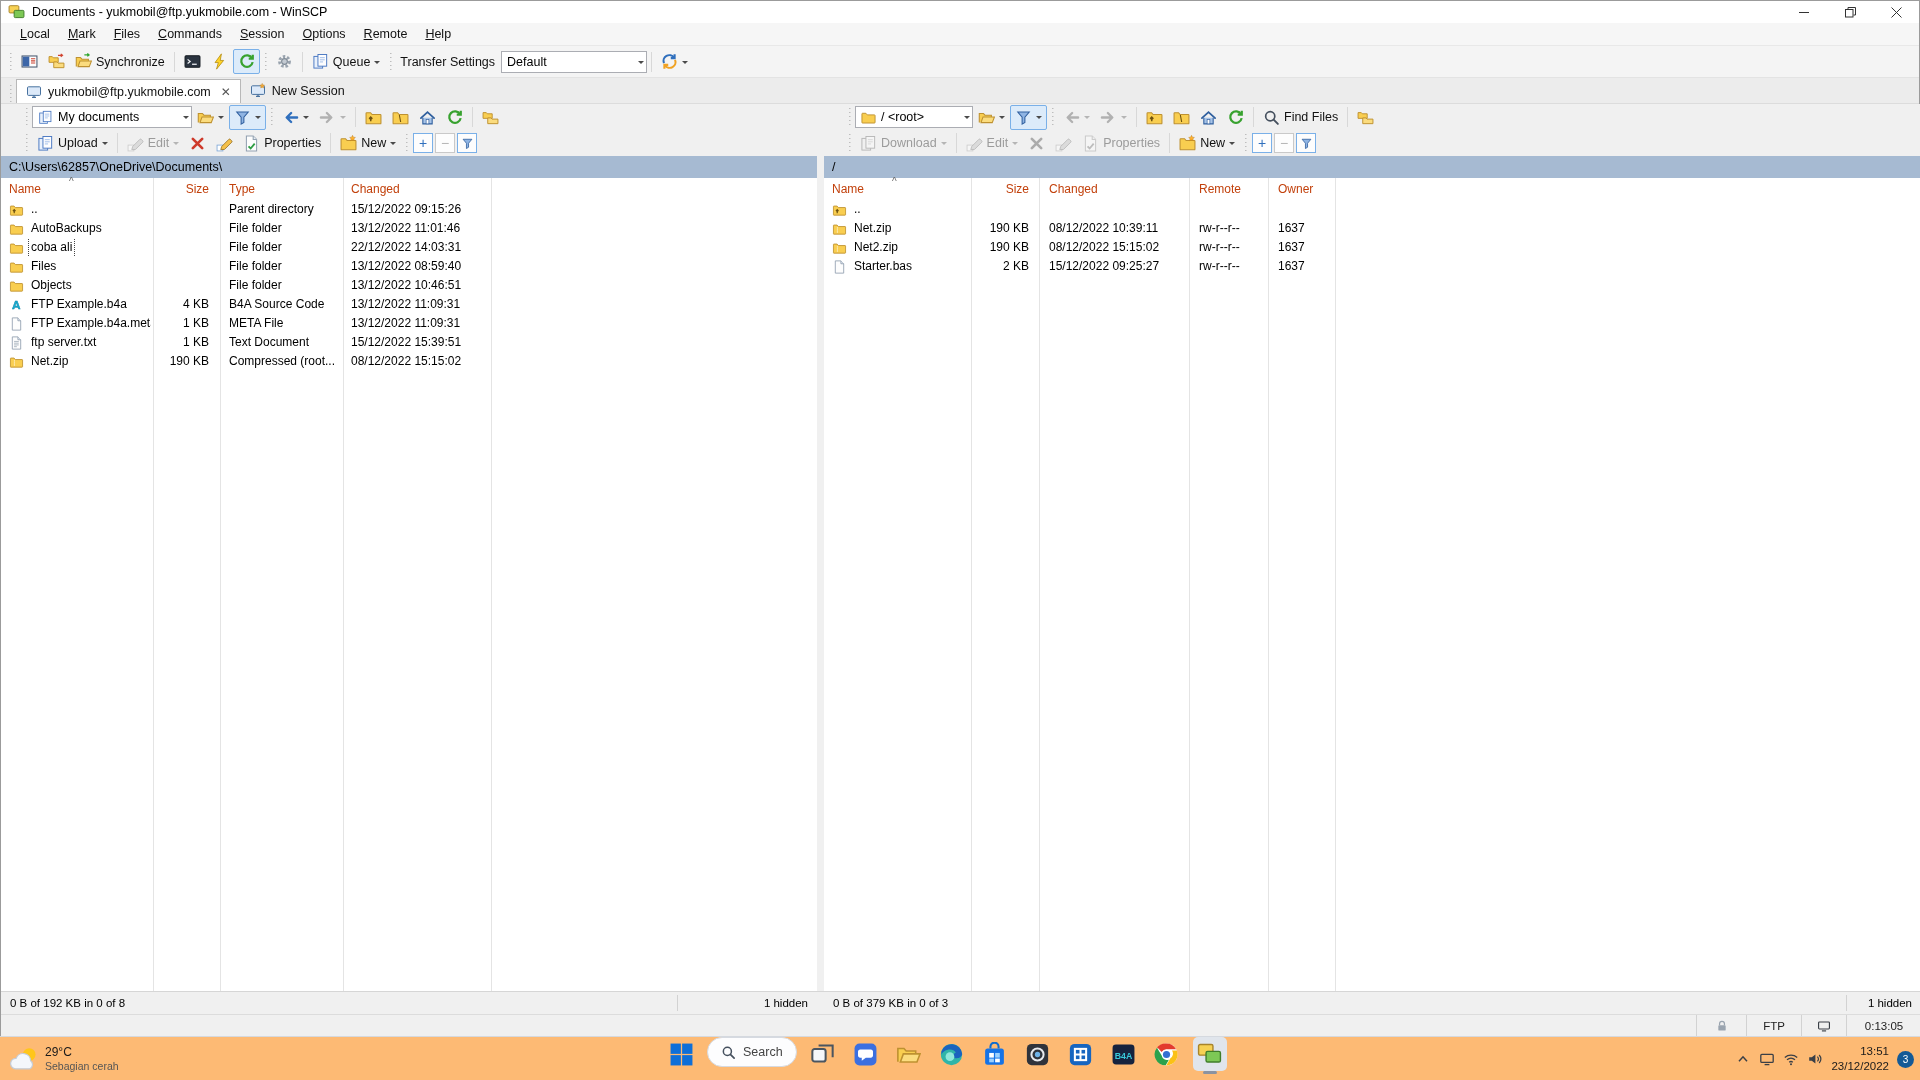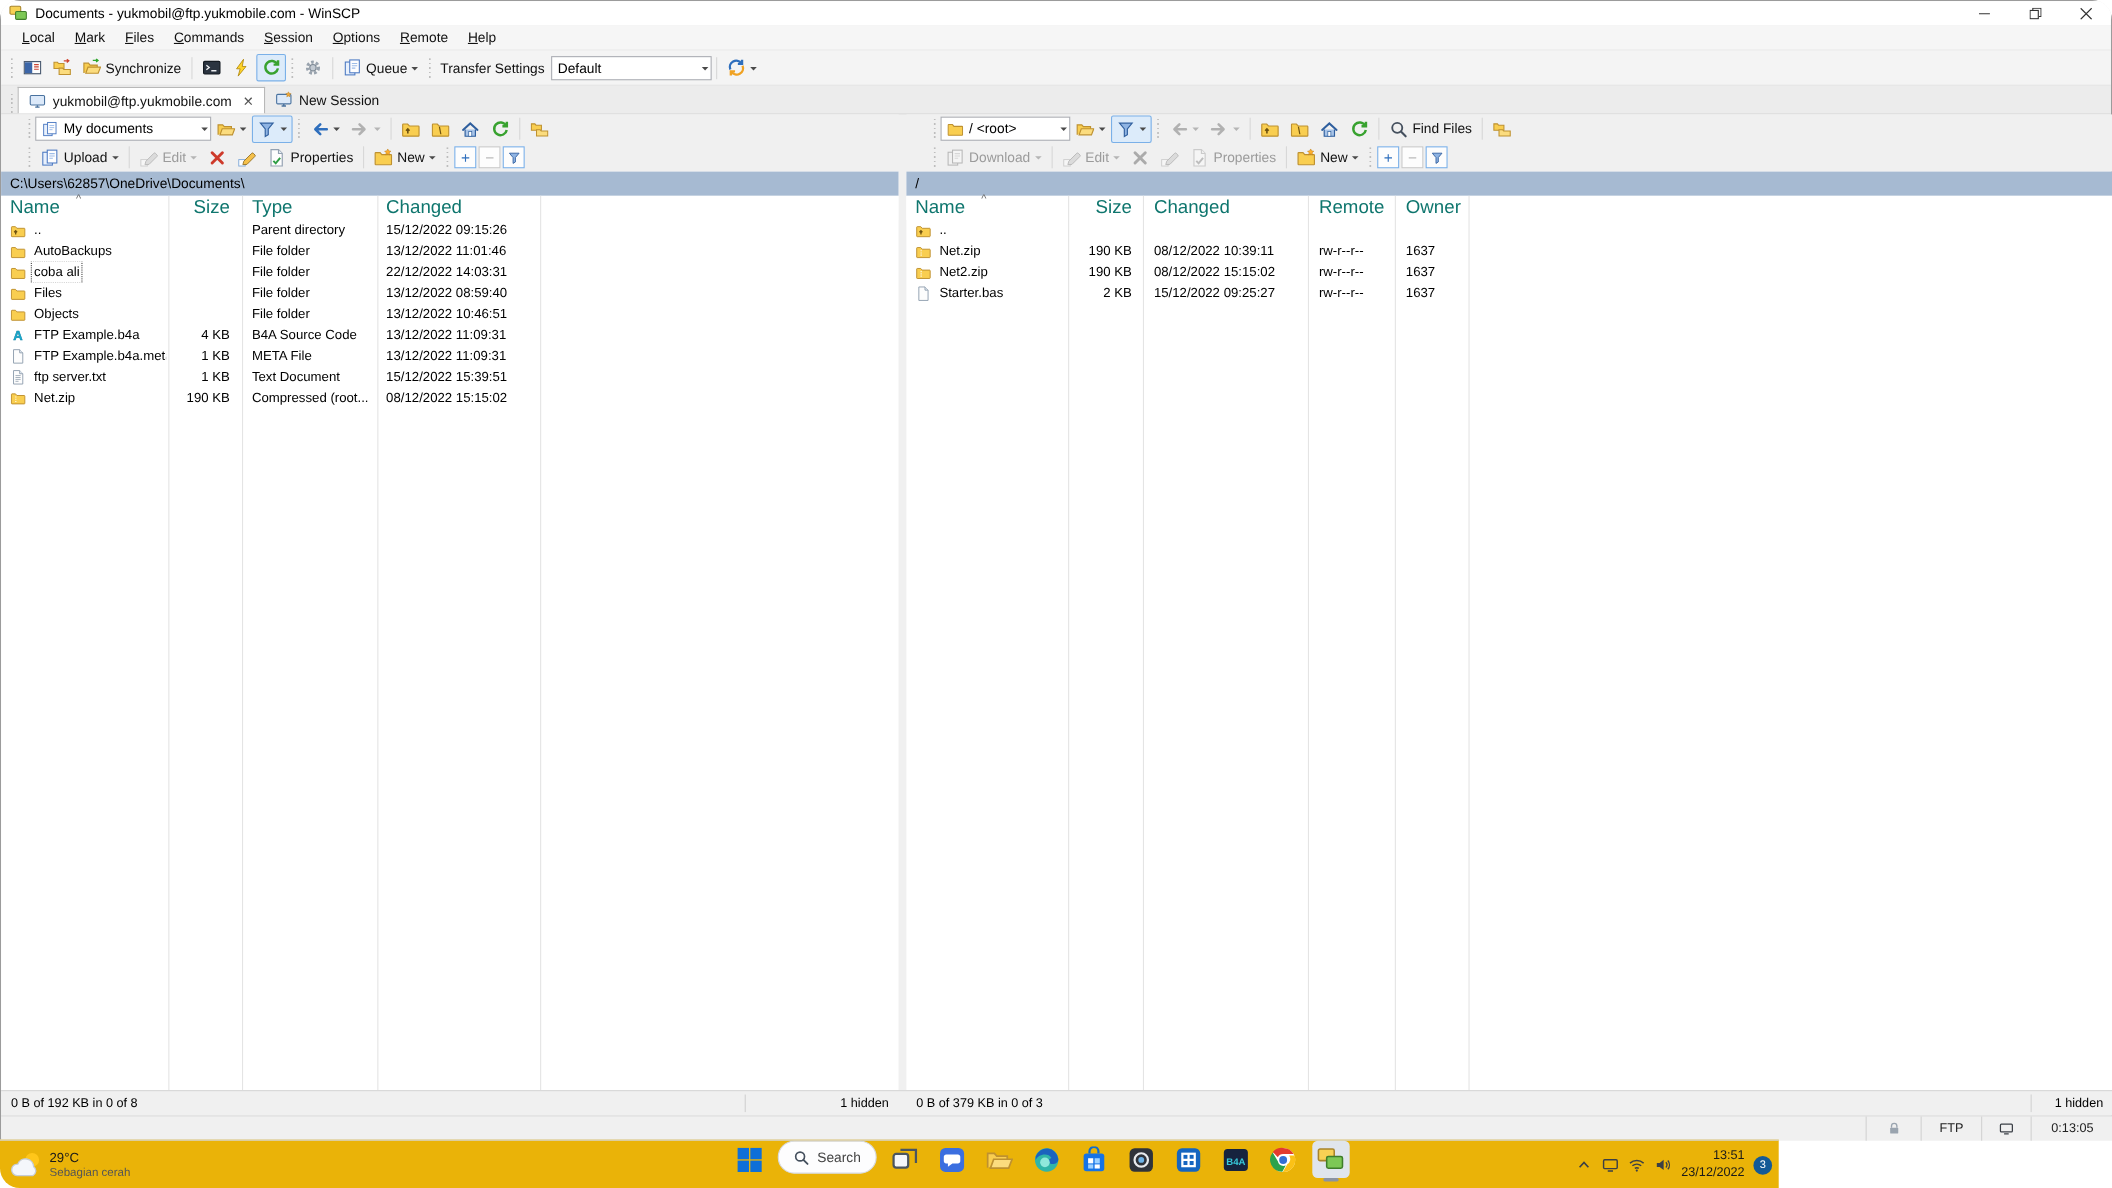--- a/index.html
+++ b/index.html
@@ -1,18 +1,18 @@
 <!DOCTYPE html>
 <html><head>
 <meta charset="utf-8">
 <style>
   * { margin:0; padding:0; box-sizing:border-box; }
   html,body { width:1920px; height:1080px; font-family:"Liberation Sans","DejaVu Sans",sans-serif; background:#fff; }
   svg { font-family:"Liberation Sans","DejaVu Sans",sans-serif; }
-  #screen { position:relative; width:1920px; height:1080px; overflow:hidden; background:#fff;border-radius:18px; }
+  #screen { position:relative; width:1920px; height:1080px; overflow:hidden; background:#fff; }
 
   
   .window { position:absolute; left:0; top:0; width:1920px; height:1036px; background:#f0f0f0; border:1px solid #9b9b9b; }
   .titlebar { position:absolute; left:0; top:0; right:0; height:22px; background:#ffffff; display:flex; align-items:center; padding-left:7px; gap:7px; }
   .title-text { font-size:12.5px; color:#000; }
   .wctrls { position:absolute; right:0; top:0; height:22px; display:flex; }
   .wbtn { width:46px; height:22px; display:flex; align-items:center; justify-content:center; }
   .wbtn svg { width:11px; height:11px; }
   .menubar { position:absolute; left:0; top:22px; right:0; height:23px; background:#f6f6f6; display:flex; align-items:center; padding-left:10px; border-bottom:1px solid #e8e8e8; }
   .menu-item { display:inline-block; font-size:12.5px; color:#111; padding:3px 9px; }
@@ -54,42 +54,42 @@
   #rtb2 { left:823px; top:129px; width:1097px; }
 
   
   .filepanels { position:absolute; left:0; top:155px; width:1920px; height:835px; }
   .splitter { position:absolute; left:816px; top:0; width:7px; height:835px; background:#f0f0f0; }
   .panel { position:absolute; top:0; bottom:0; background:#fff; }
   #lpanel { left:0; width:816px; }
   #rpanel { left:823px; width:1097px; }
   .abar { position:absolute; left:0; top:0; right:0; height:22px; background:#a6bad2; display:flex; align-items:center; padding:0 8px; font-size:12.5px; color:#000; }
   .phead { position:absolute; left:0; top:22px; right:0; height:22px; background:#fff; }
-  .hcell { position:absolute; top:0; height:22px; line-height:22px; font-size:17px; color:#0f766e; padding-left:4px; white-space:nowrap; }
+  .hcell { position:absolute; top:0; height:22px; line-height:22px; font-size:12px; color:#c2410c; padding-left:4px; white-space:nowrap; }
   .hcell.ra { text-align:right; padding-right:6px; }
   .sortmark { position:absolute; top:-2px; font-size:10px; color:#666; }
   .vl { position:absolute; top:22px; bottom:0; width:1px; background:#e4e4e4; }
   .frow { position:absolute; left:0; right:0; height:19px; }
   .cell { position:absolute; top:0; height:19px; line-height:19px; font-size:12px; color:#000; white-space:nowrap; overflow:hidden; padding-left:4px; display:flex; align-items:center; }
   .cell.ra { justify-content:flex-end; padding-right:6px; }
   .fi { width:15px; height:14px; flex:none; margin-right:5px; }
   .fname { padding:0 2px; }
   .fname.focus { outline:1px dotted #444; }
 
   
   .statusbar { position:absolute; left:0; top:990px; width:1920px; height:23px; background:#f0f0f0; border-top:1px solid #d6d6d6; font-size:11.5px; color:#000; }
   .sseg { position:absolute; top:0; bottom:0; display:flex; align-items:center; padding:0 9px; }
   .sseg.rt { justify-content:flex-end; }
   .sline { position:absolute; top:3px; bottom:3px; width:1px; background:#d2d2d2; }
   .sessionbar { position:absolute; left:0; top:1013px; width:1920px; height:23px; background:#f0f0f0; border-top:1px solid #dcdcdc; font-size:11.5px; color:#222; }
   .sessionbar .seg { position:absolute; top:0; bottom:0; border-left:1px solid #d2d2d2; display:flex; align-items:center; justify-content:center; gap:4px; }
   .sessionbar svg { width:14px; height:14px; }
 
   
-  .taskbar { position:absolute; left:0; top:1036px; width:1617px; height:44px; background:#eab308; border-top:1px solid #d5d9df; }
+  .taskbar { position:absolute; left:0; top:1036px; width:1920px; height:44px; background:#fdba74; border-top:1px solid #d5d9df; }
   .weather { position:absolute; left:10px; top:0; height:44px; display:flex; align-items:center; gap:7px; }
   .weather svg { width:28px; height:28px; }
   .wtemp { font-size:12px; color:#1a1a1a; line-height:1.25; }
   .wdesc { font-size:10.5px; color:#555; line-height:1.25; }
   .tcenter { position:absolute; left:664px; top:0; height:44px; display:flex; align-items:flex-start; gap:9px; }
   .tico { width:34px; height:34px; display:flex; align-items:center; justify-content:center; border-radius:5px; }
   .tico svg { width:25px; height:25px; }
   .tico.active { background:#e0e5ec; position:relative; }
   .tico.active::after { content:""; position:absolute; bottom:-3px; left:50%; margin-left:-7px; width:14px; height:3px; border-radius:2px; background:#8b93a1; }
   .search-pill { height:30px; display:flex; align-items:center; gap:7px; padding:0 13px; background:#fdfdfe; border:1px solid #d6dae1; border-radius:16px; }

